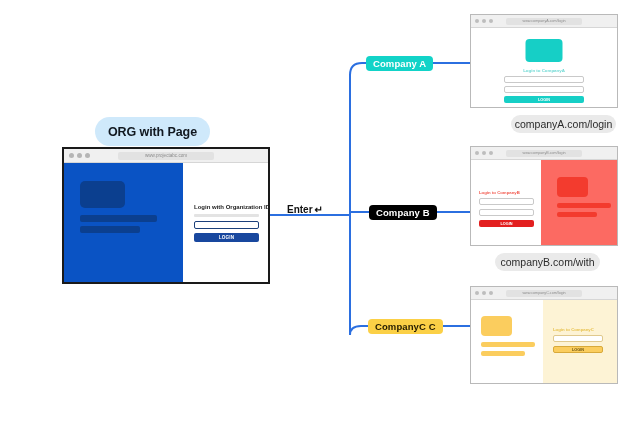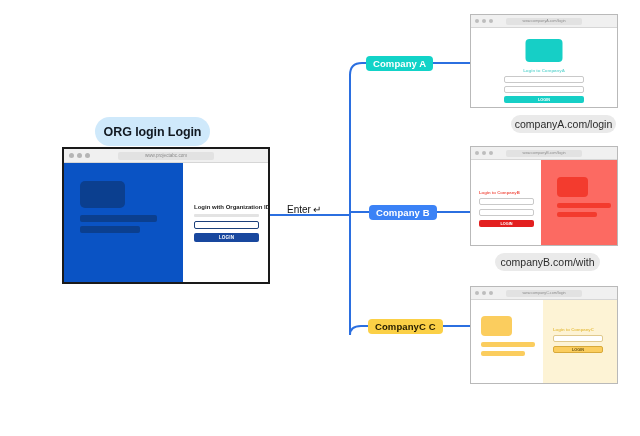--- a/index.html
+++ b/index.html
@@ -29,38 +29,38 @@
     background:#cfe9fb;color:#111820;
     font-size:12.5px;letter-spacing:-0.1px;
   }
   .tag{
     border-radius:4px;
     font-size:9.5px;color:#ffffff;
     padding:0 7px;height:15px;
     letter-spacing:.1px;
   }
   .tag-a{left:366px;top:56px;background:#12d3c8;}
-  .tag-b{left:369px;top:205px;background:#3b82f6;}
+  .tag-b{left:369px;top:205px;background:#000000;}
   .tag-c{left:368px;top:319px;background:#fbd046;color:#241c00;}
 
   .caption{
     position:absolute;
     display:flex;align-items:center;justify-content:center;
     background:#eaeaea;color:#2b2b2b;
     font-size:10.5px;border-radius:9px;height:18px;
     white-space:nowrap;
   }
   .cap-a{left:511px;top:115px;width:105px;}
   .cap-b{left:495px;top:253px;width:105px;}
   .cap-c{left:495px;top:392px;width:105px;}
 
   .enter-label{
     position:absolute;left:287px;top:204px;
     font-size:10px;color:#111;white-space:nowrap;
-    display:flex;align-items:center;gap:2px;
+    display:flex;align-items:center;gap:2px;font-weight:bold;
   }
   .enter-glyph{font-size:10px;line-height:1;}
 
   
   .win{position:absolute;box-sizing:border-box;background:#ffffff;overflow:hidden;}
   .win-main{left:62px;top:147px;width:208px;height:137px;border:2px solid #1a1a1a;}
   .win-a{left:470px;top:14px;width:148px;height:94px;border:1px solid #b9b9b9;}
   .win-b{left:470px;top:146px;width:148px;height:100px;border:1px solid #b9b9b9;}
   .win-c{left:470px;top:286px;width:148px;height:98px;border:1px solid #b9b9b9;}
 
@@ -146,21 +146,21 @@
 
     <path d="M350 75 V335" stroke="#2b6fe0" stroke-width="2" fill="none"></path>
 
     <path d="M350 75 Q350 63 362 63 H470" stroke="#2b6fe0" stroke-width="2" fill="none"></path>
 
     <path d="M350 212 H470" stroke="#2b6fe0" stroke-width="2" fill="none"></path>
 
     <path d="M350 335 Q350 326 361 326 H470" stroke="#2b6fe0" stroke-width="2" fill="none"></path>
   </svg>
 
-  <div class="pill org-pill">ORG login Login</div>
+  <div class="pill org-pill">ORG with Page</div>
 
   <div class="win win-main">
     <div class="titlebar">
       <div class="dots">
         <span class="dot"></span>
         <span class="dot"></span>
         <span class="dot"></span>
       </div>
       <div class="urlbar">www.projectabc.com</div>
     </div>

